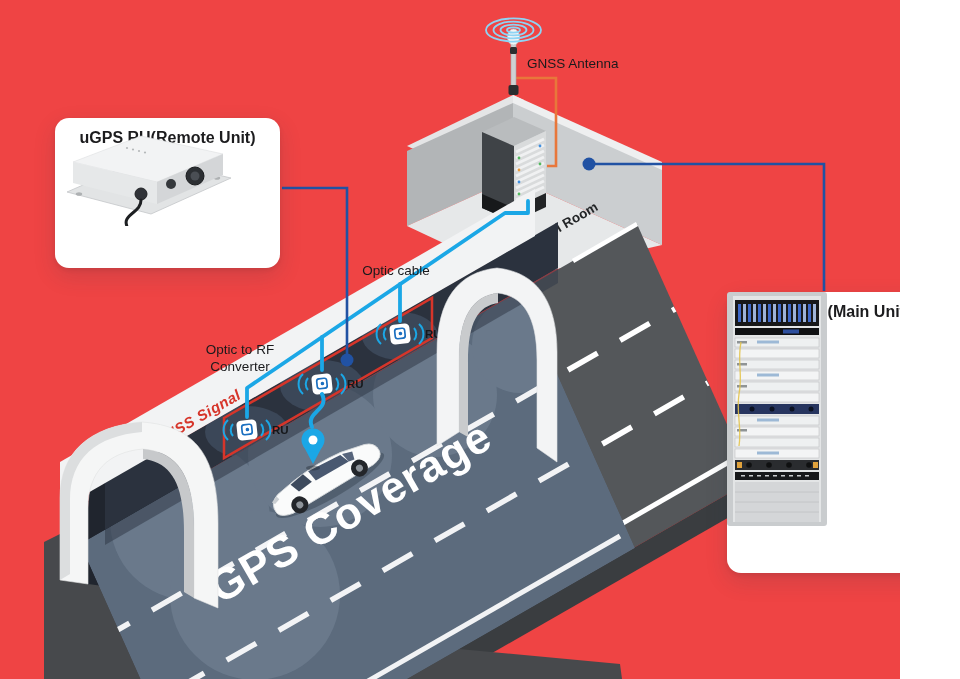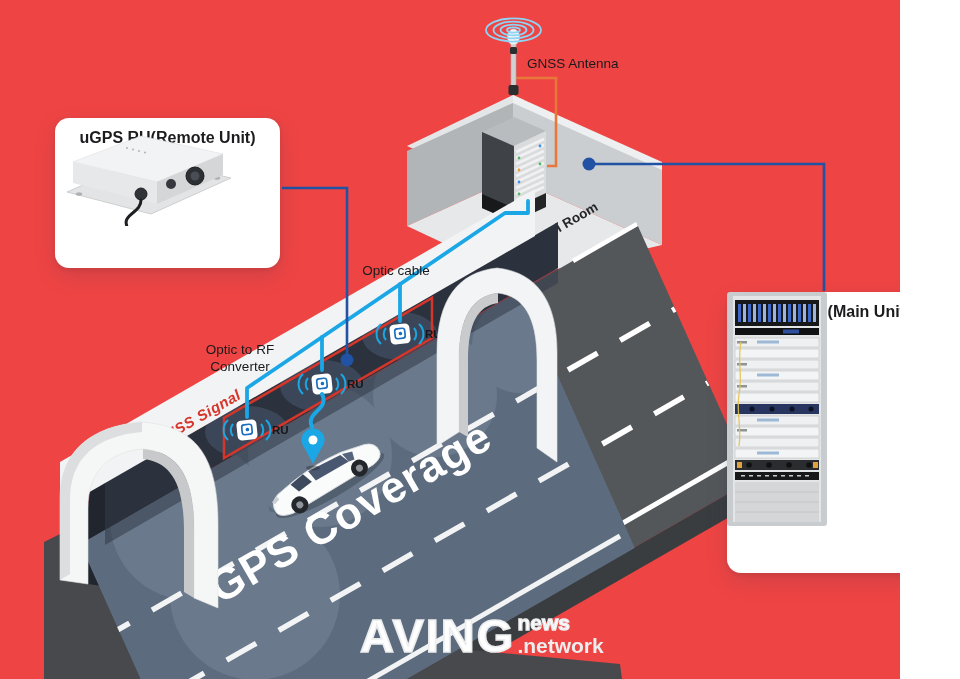--- a/index.html
+++ b/index.html
@@ -351,21 +351,14 @@
     <g stroke="#bfc2c4" stroke-width="0.8">
       <line x1="8" y1="200" x2="92" y2="200"></line>
             <line x1="8" y1="210" x2="92" y2="210"></line>
             <line x1="8" y1="220" x2="92" y2="220"></line>
     </g>
     <path d="M14,50 C10,70 16,82 12,102 C9,122 15,134 12,154" fill="none" stroke="#e3c34b" stroke-width="1.3" opacity="0.9"></path>
   </svg>
   </div>
 </div>
 
-<div class="wm">
-  <span class="wm-brand">AVING</span>
-  <span class="wm-col">
-    <span class="wm-top">news</span>
-    <span class="wm-bot">.network</span>
-  </span>
+
 </div>
 
-</div>
-
 </body></html>

